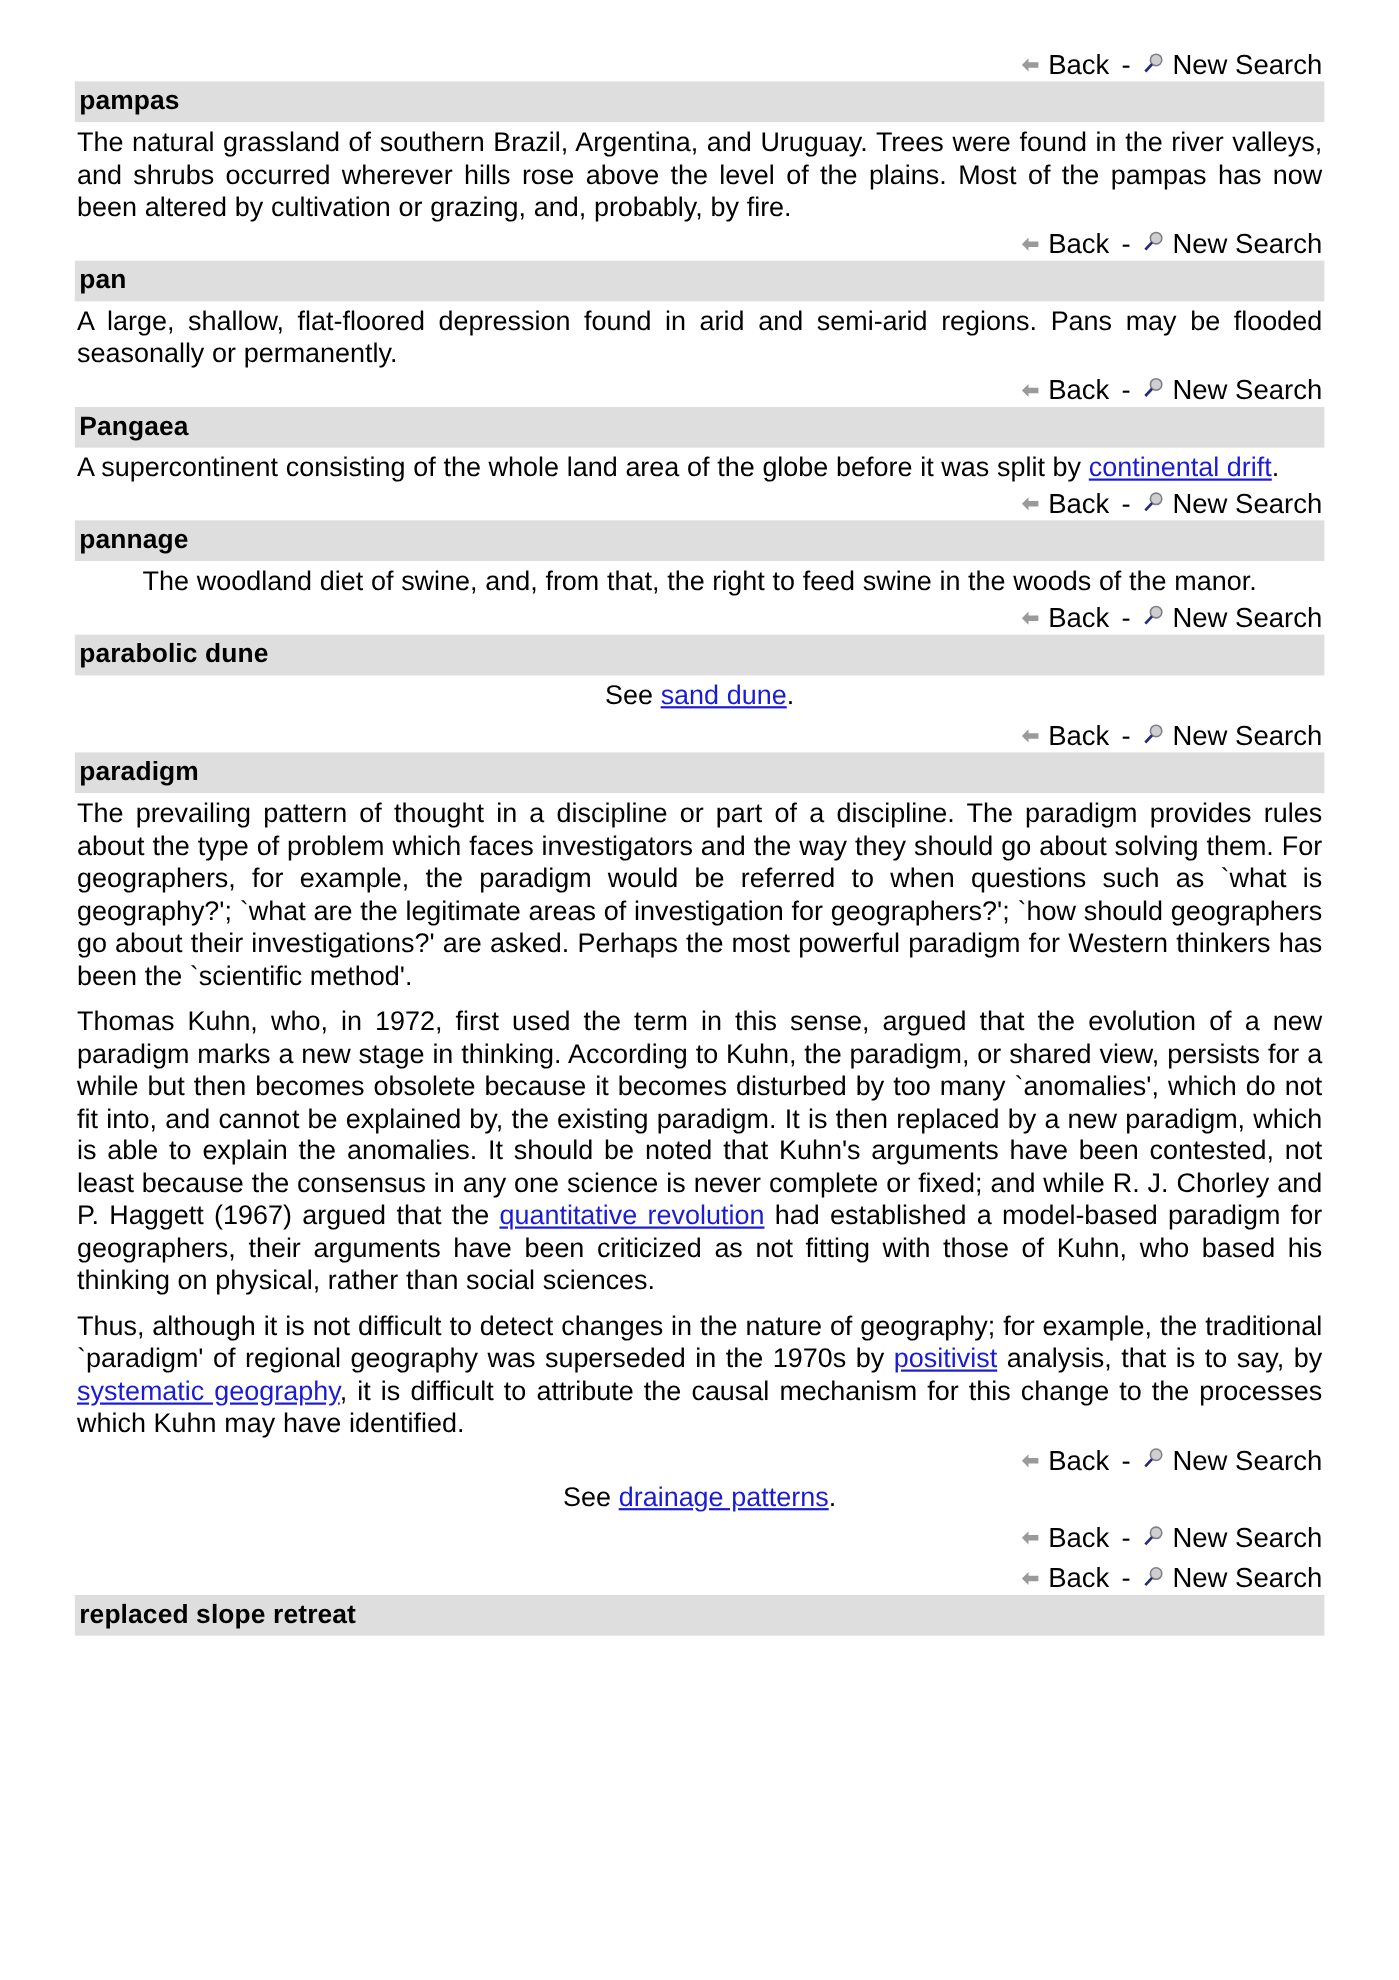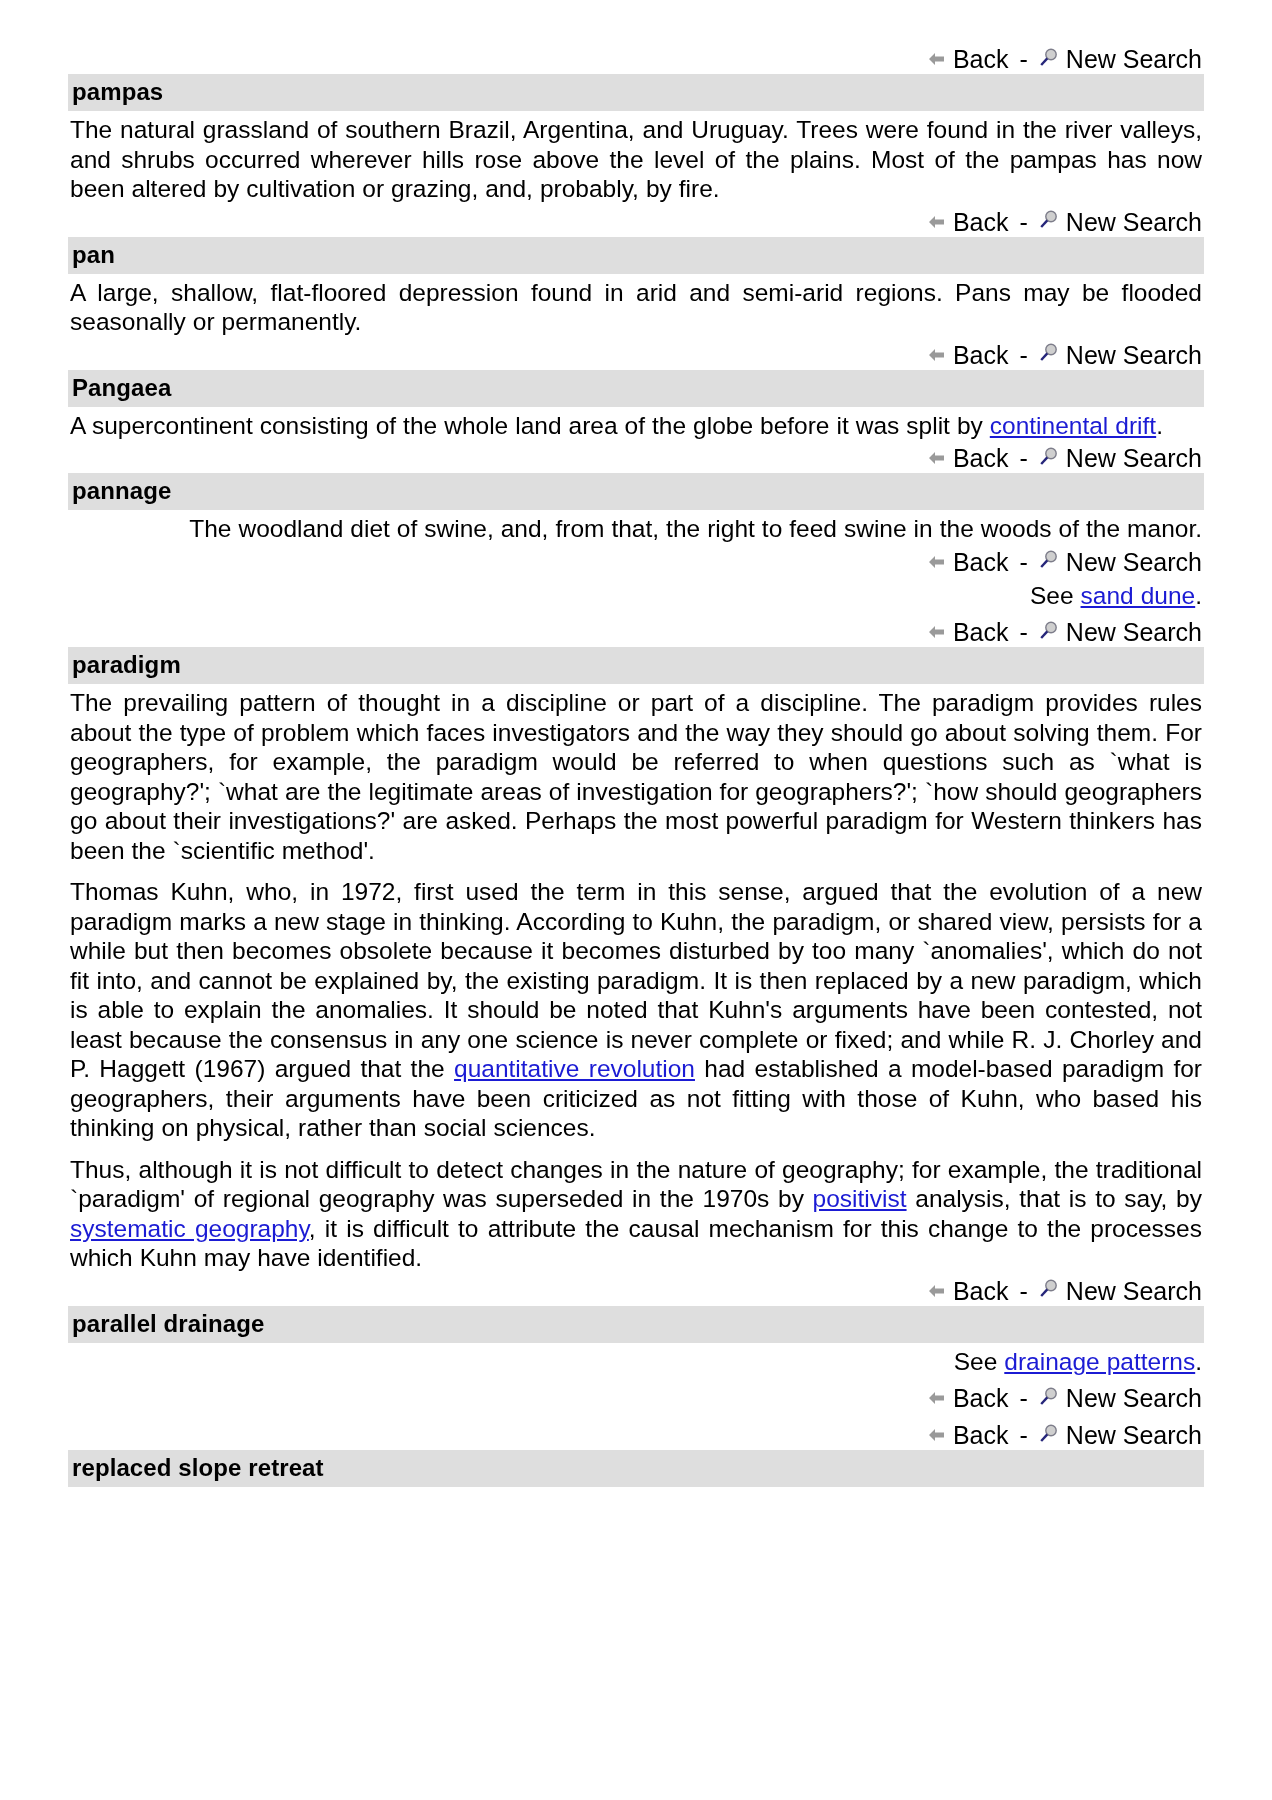--- a/index.html
+++ b/index.html
@@ -83,21 +83,21 @@
   
   .defn {
     font-size: 24.5px;
     line-height: 29.5px;
     text-align: justify;
     color: #000000;
     margin: 4px 0 0 0;
     padding: 0 2px 0 2px;
     word-spacing: 0.2px;
   }
-  .defn.plain { text-align: right; }
+  .defn.plain { text-align: center; }
   .defn + .defn { margin-top: 12px; }
 
   a.xref {
     color: #1b1bd4;
     text-decoration: underline;
   }
 
   .spacer-sm { height: 7px; }
   .spacer-xs { height: 3px; }
 </style>
@@ -221,20 +221,21 @@
         <span class="icon-search">
           <svg width="19" height="19" viewBox="0 0 19 19">
               <circle cx="12" cy="6.5" r="5.2" fill="#cfcfcf" stroke="#7d7d8a" stroke-width="1.4"></circle>
               <line x1="8.3" y1="10.4" x2="2.2" y2="17" stroke="#26267a" stroke-width="2.4"></line>
             </svg>
         </span>
         <span class="nav-label">New Search</span>
       </a>
     </div>
 
+    <div class="term-bar">parabolic dune</div>
     <p class="defn plain"><span>See </span><a class="xref" href="#">sand dune</a><span>.</span></p>
 
     <div class="spacer-sm"></div>
     <div class="nav-row">
       <a class="nav-link" href="#">
         <span class="icon-back">
           <svg width="17" height="14" viewBox="0 0 17 14">
               <path d="M7 1 L1 7 L7 13 L7 9.5 L16 9.5 L16 4.5 L7 4.5 Z" fill="#9a9a9a"></path>
             </svg>
         </span>
@@ -272,21 +273,20 @@
         <span class="icon-search">
           <svg width="19" height="19" viewBox="0 0 19 19">
               <circle cx="12" cy="6.5" r="5.2" fill="#cfcfcf" stroke="#7d7d8a" stroke-width="1.4"></circle>
               <line x1="8.3" y1="10.4" x2="2.2" y2="17" stroke="#26267a" stroke-width="2.4"></line>
             </svg>
         </span>
         <span class="nav-label">New Search</span>
       </a>
     </div>
 
-    <div class="term-bar">parallel drainage</div>
     <p class="defn plain"><span>See </span><a class="xref" href="#">drainage patterns</a><span>.</span></p>
 
     <div class="spacer-sm"></div>
     <div class="nav-row">
       <a class="nav-link" href="#">
         <span class="icon-back">
           <svg width="17" height="14" viewBox="0 0 17 14">
               <path d="M7 1 L1 7 L7 13 L7 9.5 L16 9.5 L16 4.5 L7 4.5 Z" fill="#9a9a9a"></path>
             </svg>
         </span>

